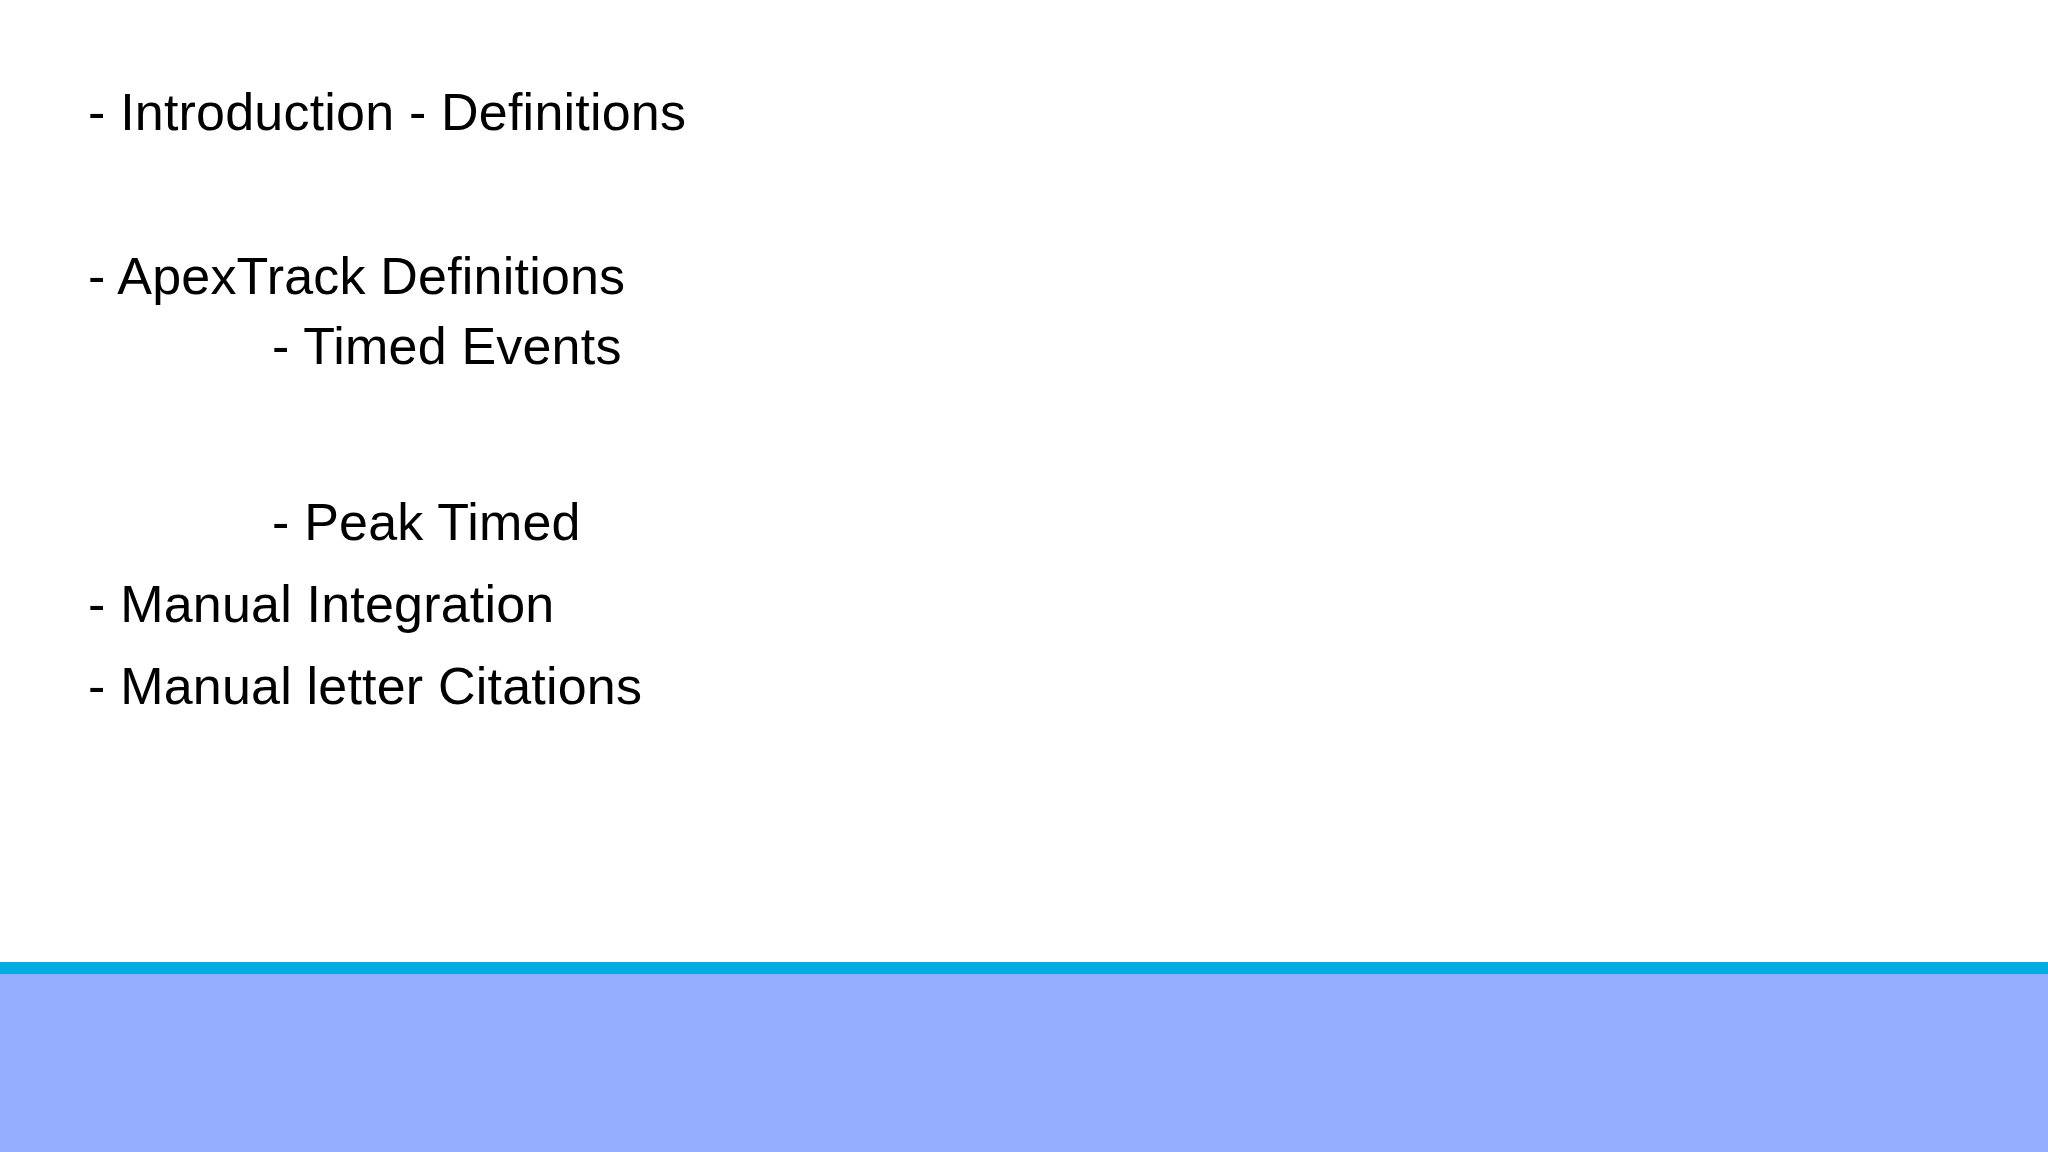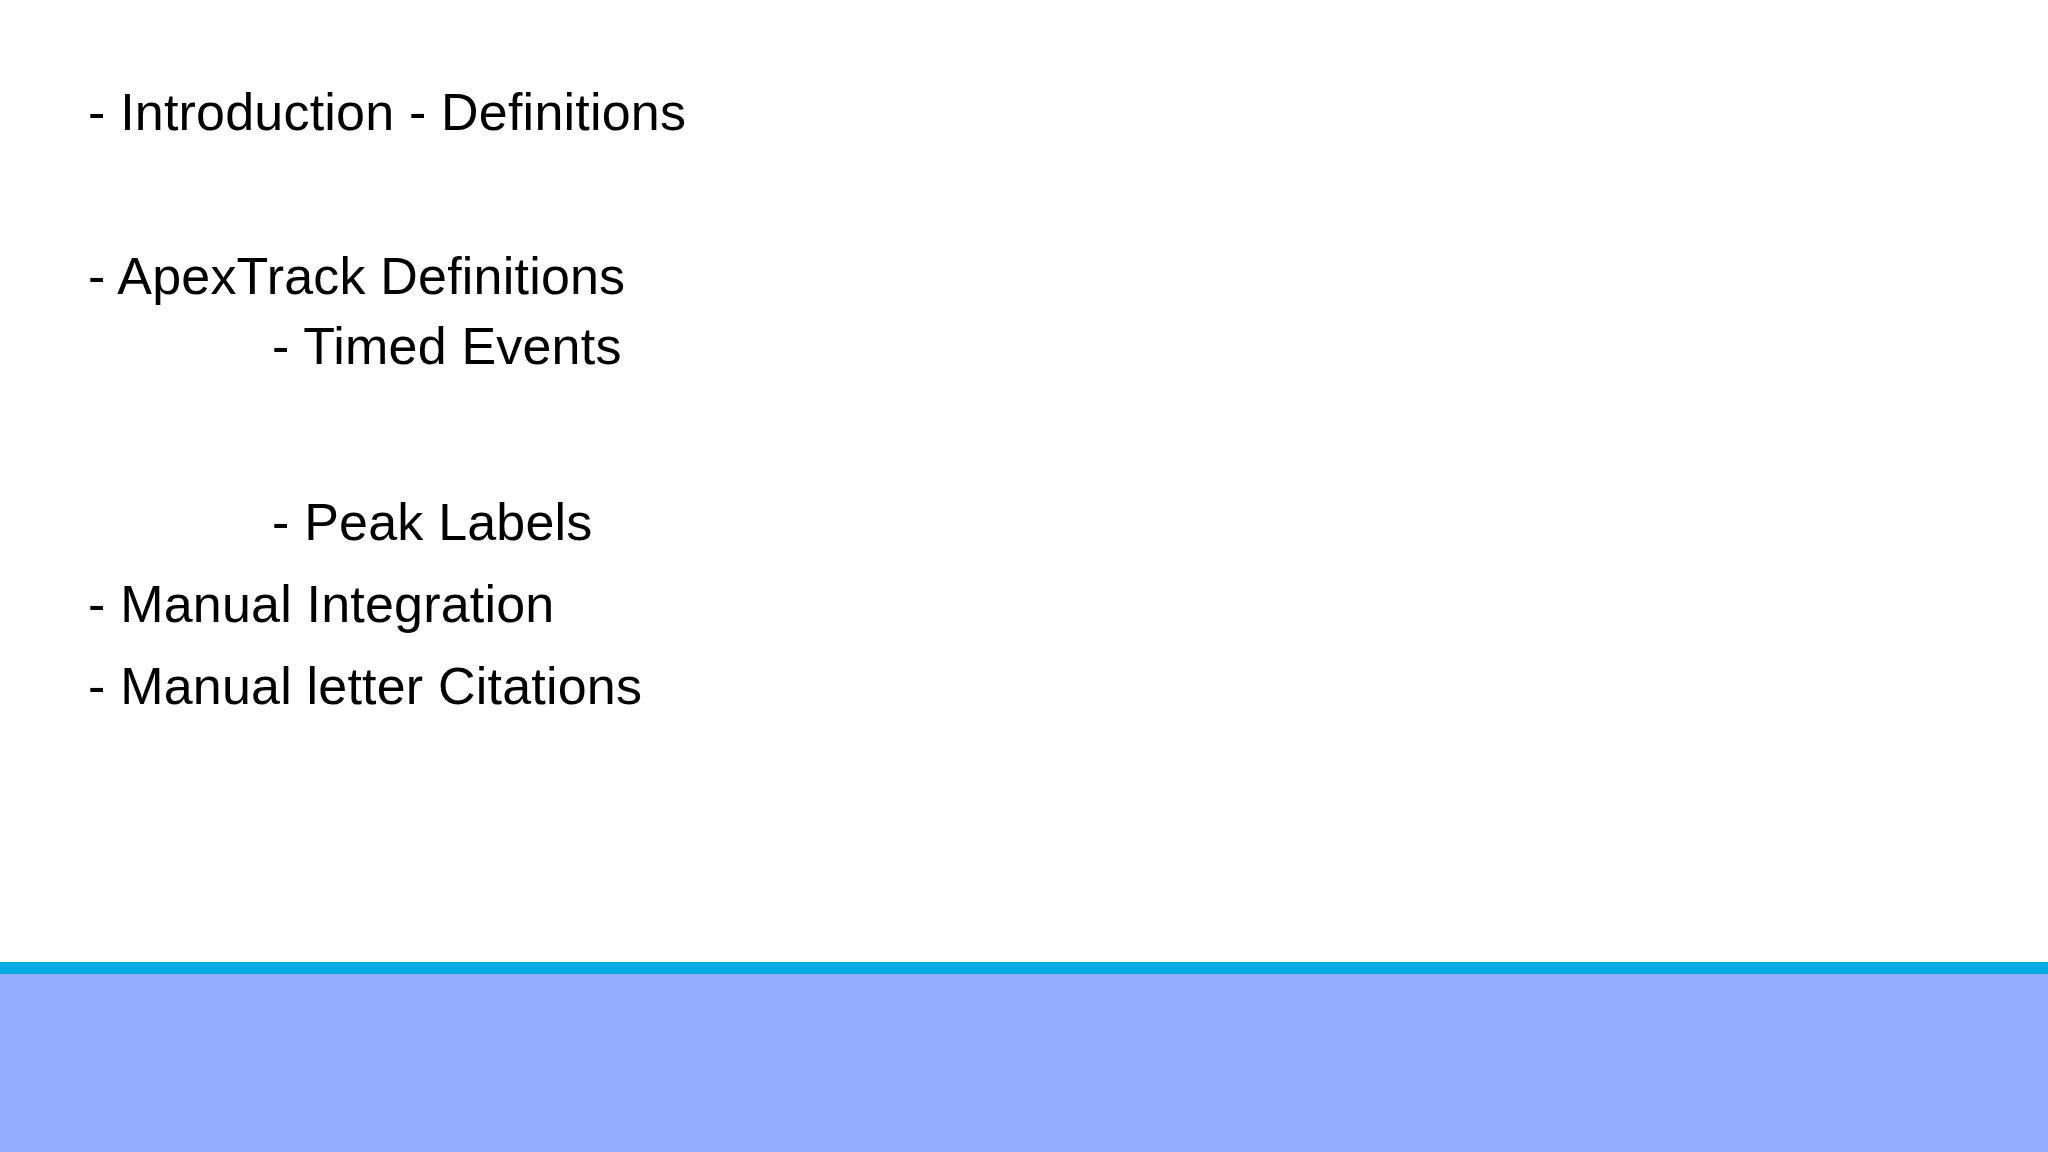--- a/index.html
+++ b/index.html
@@ -70,21 +70,21 @@
 </style>
 </head>
 <body>
 
 <div class="slide">
 
   <div class="outline">
     <div class="outline-item lvl1 item-0">- Introduction - Definitions</div>
     <div class="outline-item lvl1 item-2">- ApexTrack Definitions</div>
     <div class="outline-item lvl2 item-3">- Timed Events</div>
-    <div class="outline-item lvl2 item-5">- Peak Labels</div>
+    <div class="outline-item lvl2 item-5">- Peak Timed</div>
     <div class="outline-item lvl1 item-6">- Manual Integration</div>
     <div class="outline-item lvl1 item-7">- Manual letter Citations</div>
   </div>
 
   <div class="accent-stripe"></div>
 
   <div class="footer-band">
     
     
   </div>

